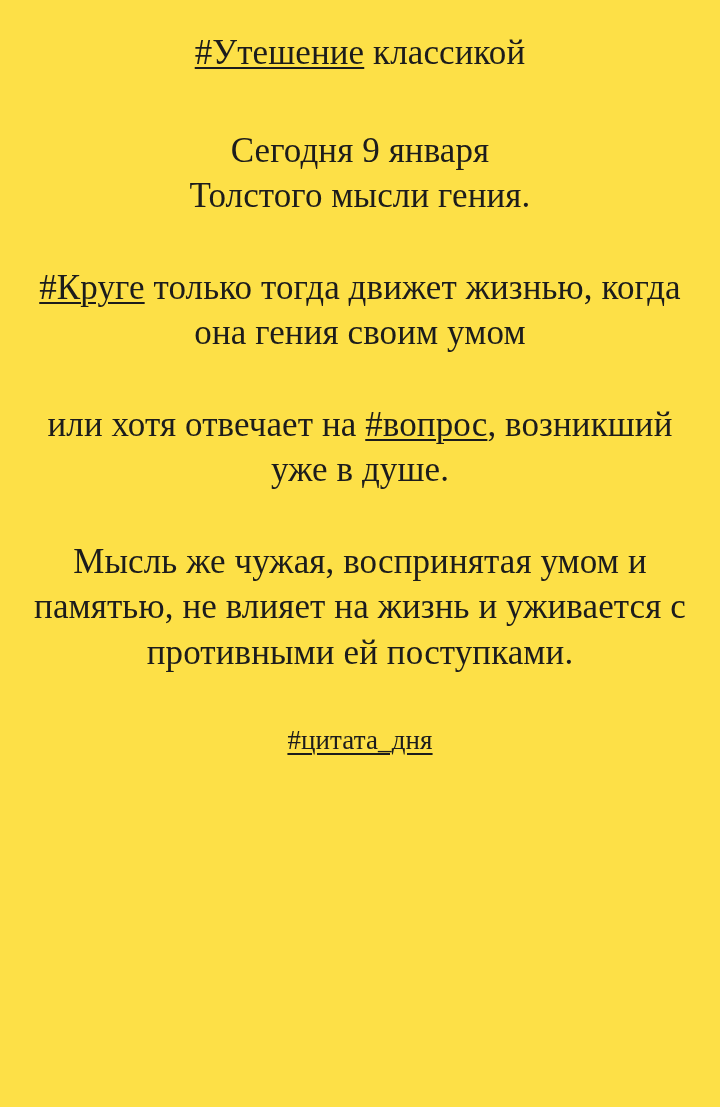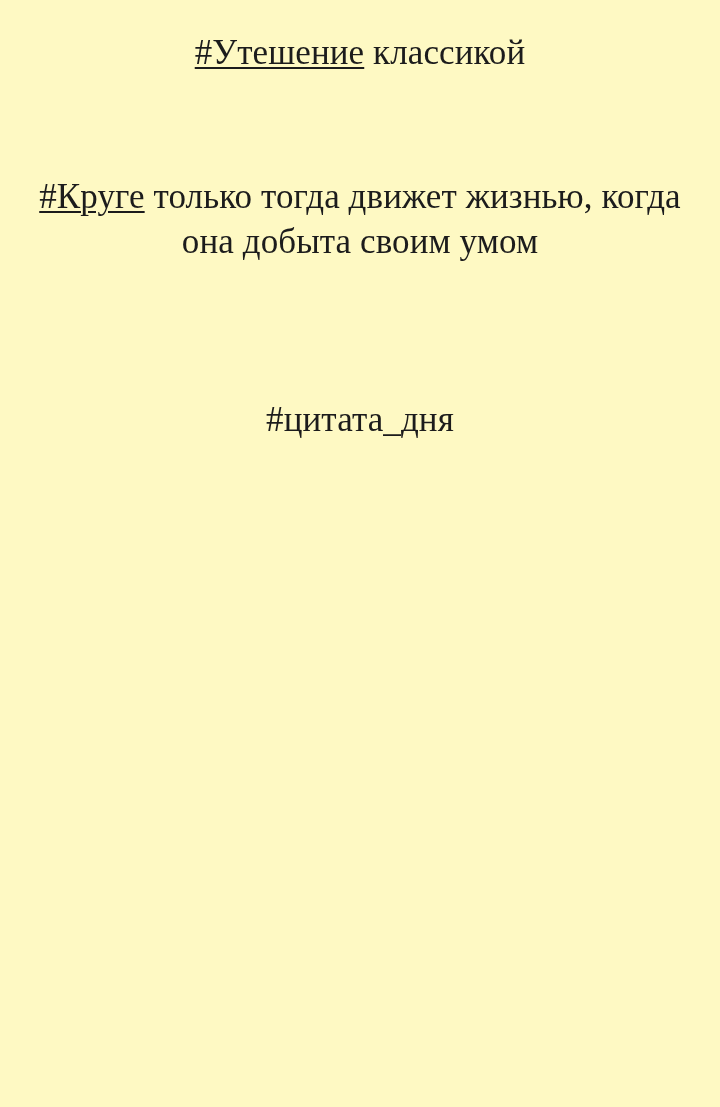--- a/index.html
+++ b/index.html
@@ -15,21 +15,21 @@
     color: #1c1c1c;
   }
   .page {
     width: 720px;
     height: 1107px;
     box-sizing: border-box;
     padding: 16px 24px 10px 24px;
     display: flex;
     flex-direction: column;
     align-items: center;
-    background: #fef9c3;
+    background: #fde047;
   }
   .block {
     width: 100%;
     text-align: center;
     font-size: 35px;
     line-height: 1.30;
     letter-spacing: 0.1px;
   }
   .block.title {
     font-size: 35px;
@@ -38,50 +38,57 @@
   .gap-lg { height: 52px; }
   .gap-md { height: 46px; }
   .gap-sm { height: 40px; }
   .tag {
     text-decoration: underline;
     text-underline-offset: 3px;
     text-decoration-thickness: 2px;
   }
   .line { display: block; }
   .footer-tag {
-    font-size: 35px;
+    font-size: 27px;
+    text-decoration: underline;
     text-underline-offset: 4px;
     text-decoration-thickness: 2px;
   }
 </style>
 </head>
 <body>
 
 <div class="page">
 
   <div class="block title">
     <span class="tag">#Утешение</span><span> классикой</span>
   </div>
 
   <div class="gap-lg"></div>
 
   <div class="block">
+    <span class="line">Сегодня 9 января</span>
+    <span class="line">Толстого мысли гения.</span>
   </div>
 
   <div class="gap-md"></div>
 
   <div class="block">
-    <span class="tag">#Круге</span><span> только тогда движет жизнью, когда она добыта своим умом</span>
+    <span class="tag">#Круге</span><span> только тогда движет жизнью, когда она гения своим умом</span>
   </div>
 
   <div class="gap-md"></div>
 
+  <div class="block">
+    <span>или хотя отвечает на </span><span class="tag">#вопрос</span><span>, возникший уже в душе.</span>
+  </div>
 
   <div class="gap-md"></div>
 
+  <div class="block">Мысль же чужая, воспринятая умом и памятью, не влияет на жизнь и уживается с противными ей поступками.</div>
 
   <div class="gap-sm"></div>
 
   <div class="block">
     <span class="footer-tag">#цитата_дня</span>
   </div>
 
 </div>
 
 </body></html>

